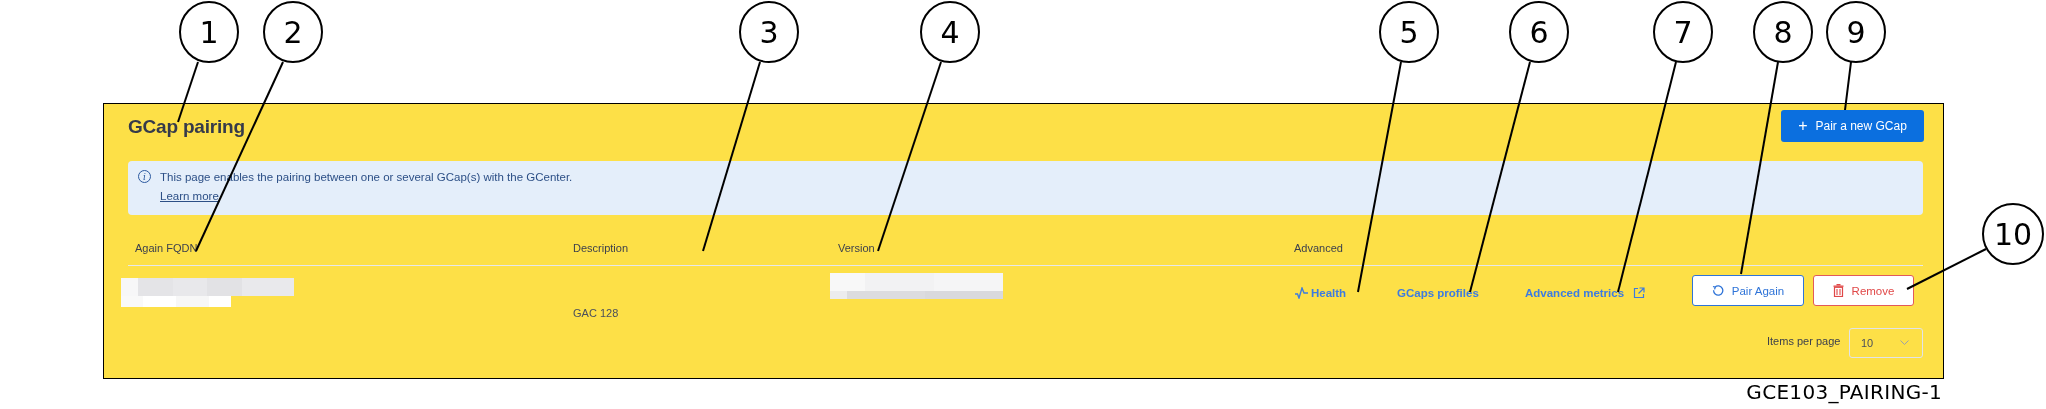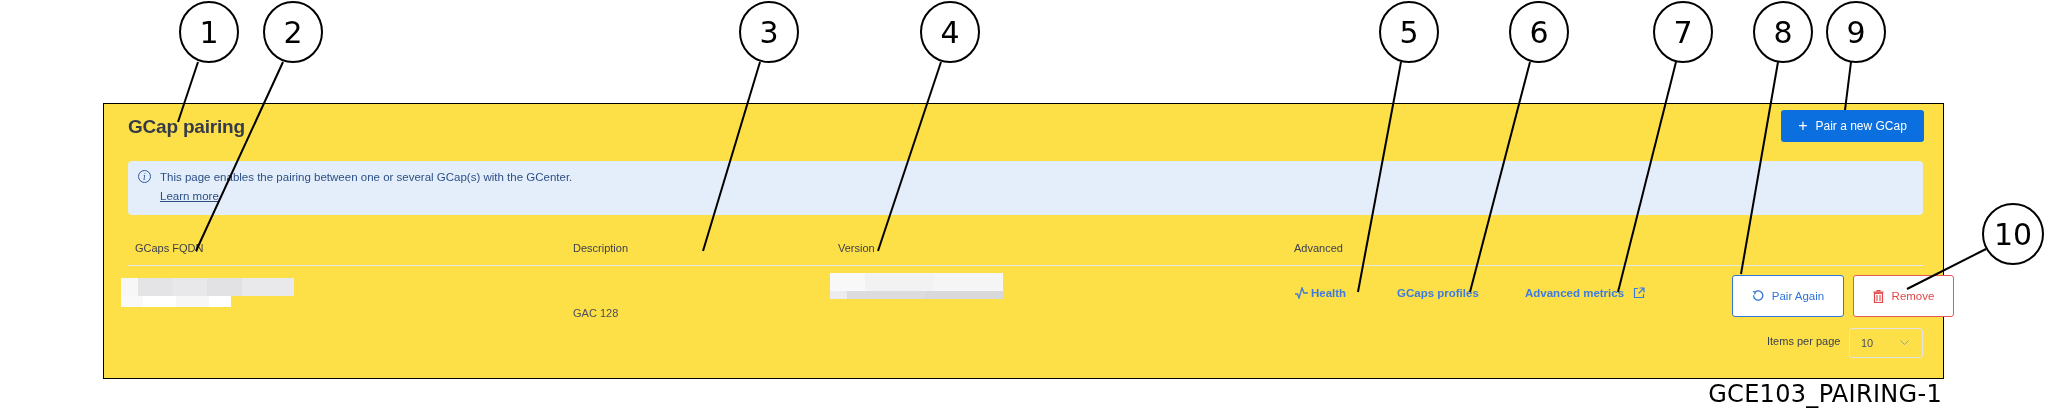--- a/index.html
+++ b/index.html
@@ -41,50 +41,50 @@
   .blur-version { position: absolute; left: 726px; top: 169px; width: 173px; height: 26px; }
   .blur-version .b1 { position: absolute; left: 0; top: 0; width: 173px; height: 18px;
     background: linear-gradient(90deg, #f8f8f8 0 20%, #f2f2f3 20% 60%, #f5f5f6 60% 100%); }
   .blur-version .b2 { position: absolute; left: 0; top: 18px; width: 173px; height: 8px;
     background: linear-gradient(90deg, #ececee 0 10%, #dcdcdf 10% 55%, #d9d9dc 55% 100%); }
 
   .link { position: absolute; top: 183px; font-size: 11.5px; color: #3d7be0; cursor: pointer; display: flex; align-items: center; gap: 3px; font-weight: bold; }
   .health-icon { width: 13px; height: 12px; }
   .ext-icon { width: 12px; height: 12px; margin-left: 6px; }
 
-  .outline-btn { position: absolute; top: 171px; height: 42px; border-radius: 3px; background: #fff; display: flex; align-items: center; justify-content: center;
-    gap: 8px; font-size: 11.5px; cursor: pointer; margin-left: 40px; }
+  .outline-btn { position: absolute; top: 171px; height: 31px; border-radius: 3px; background: #fff; display: flex; align-items: center; justify-content: center;
+    gap: 8px; font-size: 11.5px; cursor: pointer; }
   .pair-again { left: 1588px; width: 112px; border: 1.5px solid #2f74d8; color: #2f74d8; }
   .remove { left: 1709px; width: 101px; border: 1.5px solid #e15a5a; color: #e04848; align-items: center; }
 
   .ipp-label { position: absolute; left: 1663px; top: 231px; font-size: 11px; color: #3b3f4d; }
   .ipp-select { position: absolute; left: 1745px; top: 224px; width: 74px; height: 30px; border: 1px solid #e1e3e8; border-radius: 3px;
     display: flex; align-items: center; padding-left: 11px; font-size: 11px; color: #4a4f5c; cursor: pointer; }
   .ipp-select .chev { position: absolute; right: 13px; top: 10px; width: 9px; height: 7px; }
 
-  .figure-caption { position: absolute; right: 104px; top: 380px; font-family: "DejaVu Sans", sans-serif; font-size: 24px; color: #000; letter-spacing: 0.3px; }
+  .figure-caption { position: absolute; right: 104px; top: 380px; font-family: "DejaVu Sans", sans-serif; font-size: 20px; color: #000; letter-spacing: 0.3px; }
 </style>
 </head>
 <body>
 
 <div class="frame">
   <div class="page-title">GCap pairing</div>
 
   <div class="primary-btn">
     <span class="plus">+</span>
     <span>Pair a new GCap</span>
   </div>
 
   <div class="info-banner">
     <div class="info-icon">i</div>
     <div class="info-text">This page enables the pairing between one or several GCap(s) with the GCenter.</div>
     <div class="learn-more">Learn more</div>
   </div>
 
-  <div class="th" style="left:31px">GCaps FQDN</div>
+  <div class="th" style="left:31px">Again FQDN</div>
   <div class="th" style="left:469px">Description</div>
   <div class="th" style="left:734px">Version</div>
   <div class="th" style="left:1190px">Advanced</div>
   <div class="divider"></div>
 
   <div>
     <div class="blur-fqdn">
       <div class="b1"></div>
         <div class="b2"></div>
     </div>

